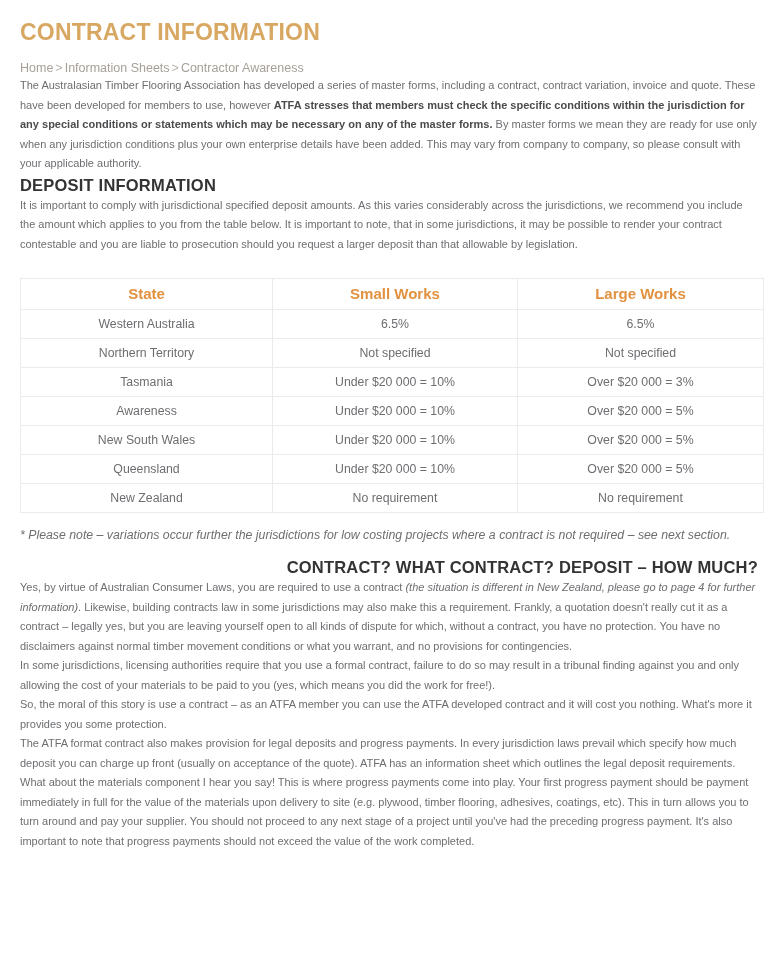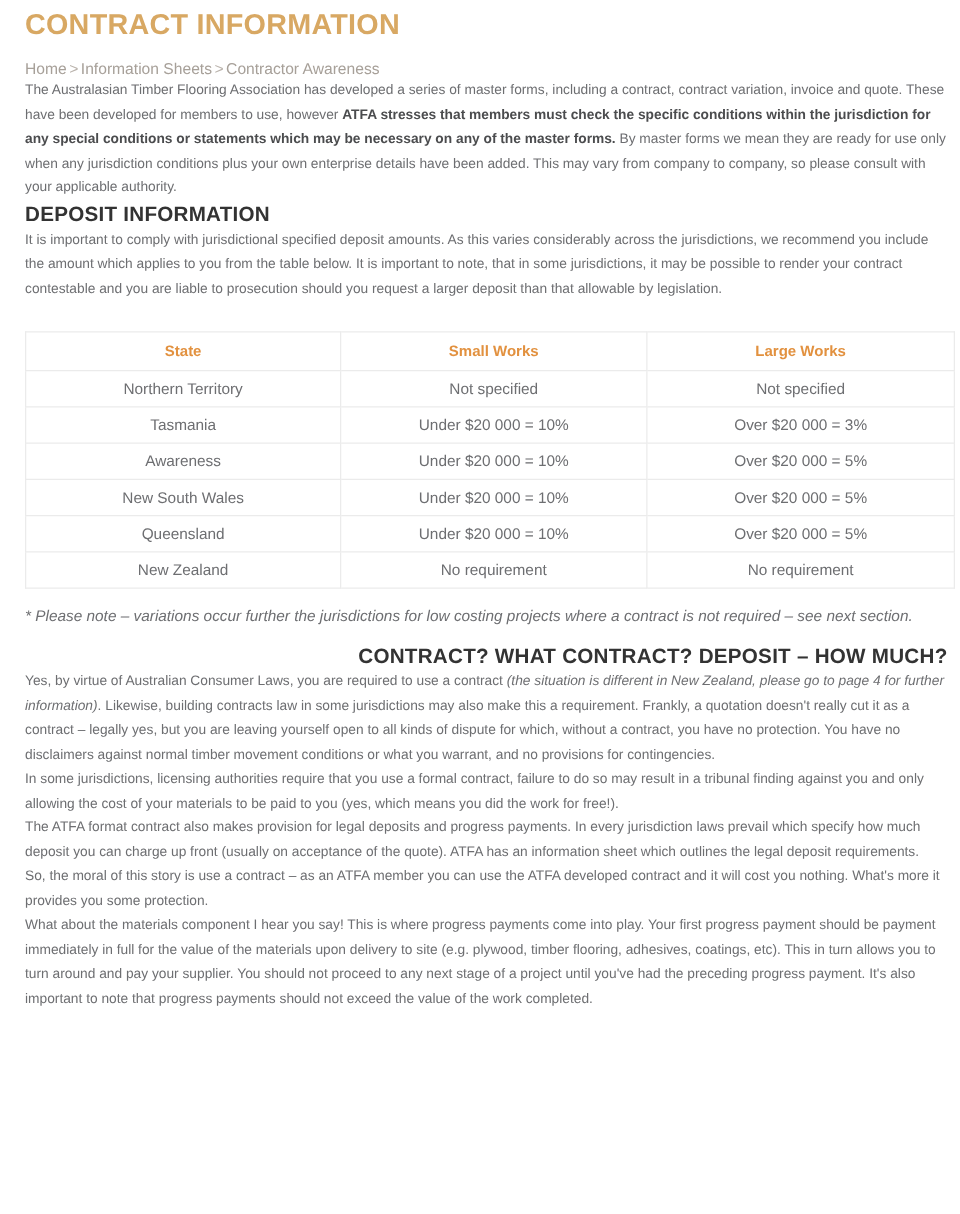--- a/index.html
+++ b/index.html
@@ -20,21 +20,21 @@
     box-sizing: border-box;
     padding: 0 10px 0 20px;
   }
   
   .page-title {
     font-size: 23px;
     font-weight: 700;
     letter-spacing: 0.2px;
     color: #d8a863;
     margin: 0;
-    padding-top: 5px;
+    padding-top: 18px;
     line-height: 28px;
   }
   
   .breadcrumb {
     font-size: 12.5px;
     color: #a7a099;
     margin: 14px 0 0 0;
     line-height: 16px;
     white-space: nowrap;
   }
@@ -79,21 +79,21 @@
     font-weight: 400;
     font-size: 12.3px;
     line-height: 16px;
     height: 28px;
     padding: 0 6px;
     color: #6d6e71;
   }
   .deposit-table th {
     color: #e2913f;
     font-weight: 700;
-    font-size: 12px;
+    font-size: 15px;
     height: 30px;
   }
   .col-state { width: 252px; }
   .col-small { width: 245px; }
   .col-large { width: 246px; }
   
   .table-note {
     margin-top: 14px;
     font-size: 12.3px;
     font-style: italic;
@@ -126,20 +126,25 @@
     </colgroup>
     <thead>
       <tr>
         <th>State</th>
         <th>Small Works</th>
         <th>Large Works</th>
       </tr>
     </thead>
     <tbody>
       <tr>
+        <td>Western Australia</td>
+        <td>6.5%</td>
+        <td>6.5%</td>
+      </tr>
+      <tr>
         <td>Northern Territory</td>
         <td>Not specified</td>
         <td>Not specified</td>
       </tr>
       <tr>
         <td>Tasmania</td>
         <td>Under $20 000 = 10%</td>
         <td>Over $20 000 = 3%</td>
       </tr>
       <tr>
@@ -166,19 +171,19 @@
   </table>
 
   <p class="table-note">* Please note – variations occur further the jurisdictions for low costing projects where a contract is not required – see next section.</p>
 
   <h2 class="section-heading h-contract">CONTRACT? WHAT CONTRACT? DEPOSIT – HOW MUCH?</h2>
 
   <p class="body-text p-after-heading"><span>Yes, by virtue of Australian Consumer Laws, you are required to use a contract </span><span class="ital">(the situation is different in New Zealand, please go to page 4 for further information)</span><span>. Likewise, building contracts law in some jurisdictions may also make this a requirement. Frankly, a quotation doesn't really cut it as a contract – legally yes, but you are leaving yourself open to all kinds of dispute for which, without a contract, you have no protection. You have no disclaimers against normal timber movement conditions or what you warrant, and no provisions for contingencies.</span></p>
 
   <p class="body-text p-gap">In some jurisdictions, licensing authorities require that you use a formal contract, failure to do so may result in a tribunal finding against you and only allowing the cost of your materials to be paid to you (yes, which means you did the work for free!).</p>
 
+  <p class="body-text p-gap">So, the moral of this story is use a contract – as an ATFA member you can use the ATFA developed contract and it will cost you nothing. What's more it provides you some protection.</p>
+
   <p class="body-text p-gap">The ATFA format contract also makes provision for legal deposits and progress payments. In every jurisdiction laws prevail which specify how much deposit you can charge up front (usually on acceptance of the quote). ATFA has an information sheet which outlines the legal deposit requirements.</p>
-
-  <p class="body-text p-gap">So, the moral of this story is use a contract – as an ATFA member you can use the ATFA developed contract and it will cost you nothing. What's more it provides you some protection.</p>
 
   <p class="body-text p-gap">What about the materials component I hear you say! This is where progress payments come into play. Your first progress payment should be payment immediately in full for the value of the materials upon delivery to site (e.g. plywood, timber flooring, adhesives, coatings, etc). This in turn allows you to turn around and pay your supplier. You should not proceed to any next stage of a project until you've had the preceding progress payment. It's also important to note that progress payments should not exceed the value of the work completed.</p>
 
 </div>
 
 </body></html>

